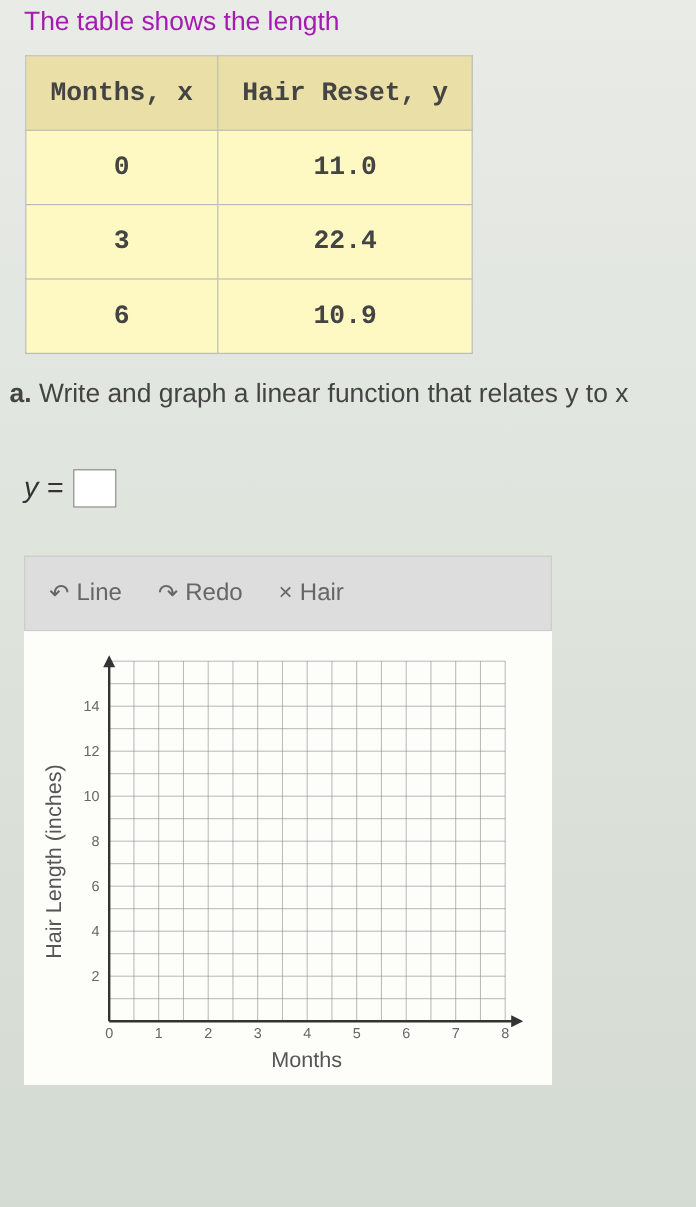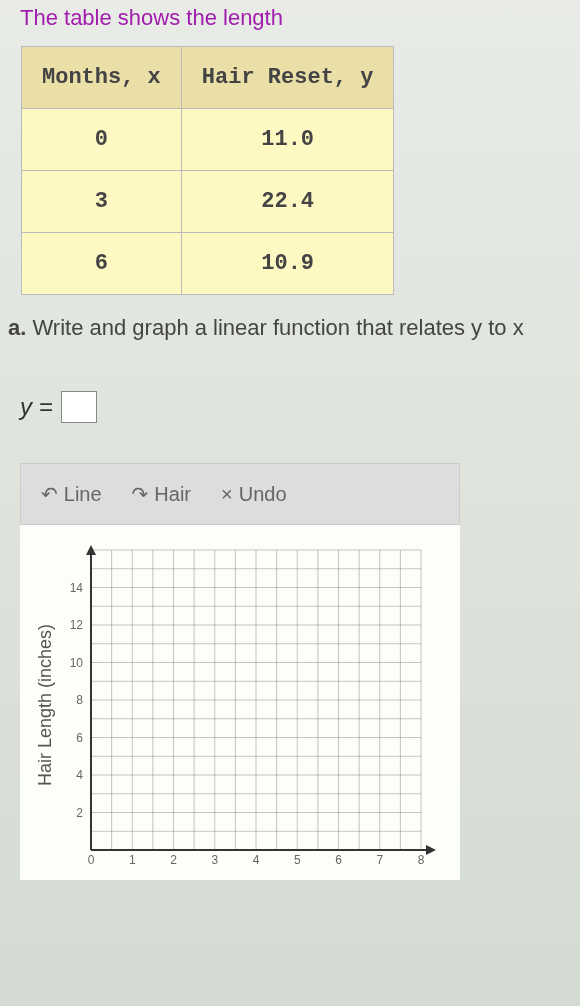--- a/index.html
+++ b/index.html
@@ -148,25 +148,25 @@
 </div>
 
 <div class="graph-widget">
   <div class="toolbar">
     <div class="toolbar-item">
       <span>↶</span>
       <span>Line</span>
     </div>
     <div class="toolbar-item">
       <span>↷</span>
-      <span>Hair</span>
+      <span>Redo</span>
     </div>
     <div class="toolbar-item">
       <span>×</span>
-      <span>Undo</span>
+      <span>Hair</span>
     </div>
   </div>
   <div class="graph-area">
     <div class="y-label">Hair Length (inches)</div>
     <div class="grid-wrap">
       <svg class="grid" width="380" height="330" viewBox="0 0 380 330">
         <g id="gridlines">
             <line x1="30" x2="30" y1="10" y2="310" class="gridline"></line>
             <line x1="50.625" x2="50.625" y1="10" y2="310" class="gridline"></line>
             <line x1="71.25" x2="71.25" y1="10" y2="310" class="gridline"></line>
@@ -220,15 +220,16 @@
             <text x="71.25" y="324" text-anchor="middle">1</text>
             <text x="112.5" y="324" text-anchor="middle">2</text>
             <text x="153.75" y="324" text-anchor="middle">3</text>
             <text x="195" y="324" text-anchor="middle">4</text>
             <text x="236.25" y="324" text-anchor="middle">5</text>
             <text x="277.5" y="324" text-anchor="middle">6</text>
             <text x="318.75" y="324" text-anchor="middle">7</text>
             <text x="360" y="324" text-anchor="middle">8</text>
           </g>
       </svg>
+      <div class="x-label">Months</div>
     </div>
   </div>
 </div>
 
 </body></html>

